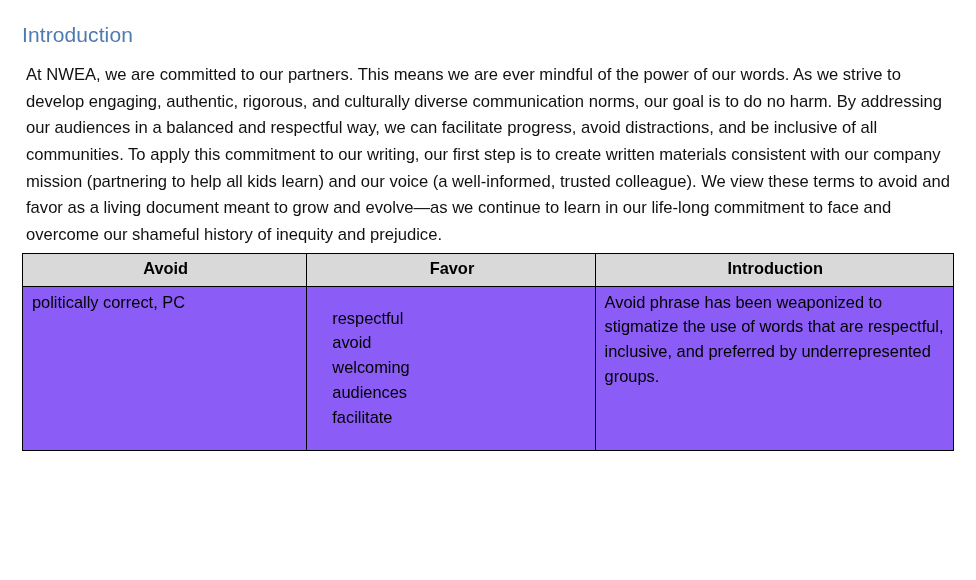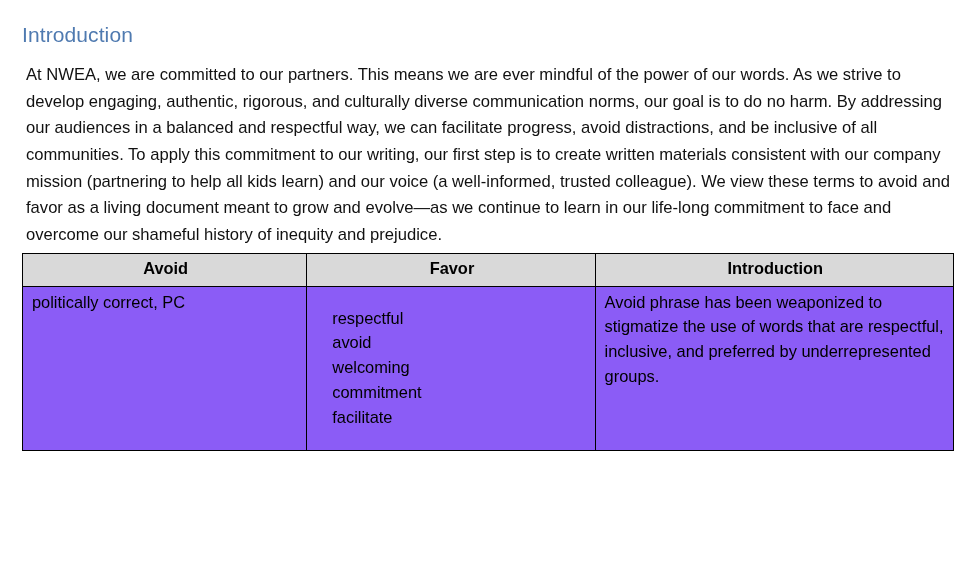--- a/index.html
+++ b/index.html
@@ -120,21 +120,21 @@
       </tr>
     </thead>
     <tbody>
       <tr>
         <td>politically correct, PC</td>
         <td>
           <ul class="term-list" id="favor-list">
               <li>respectful</li>
               <li>avoid</li>
               <li>welcoming</li>
-              <li>commitment</li>
+              <li>audiences</li>
               <li>facilitate</li>
             </ul>
         </td>
         <td>Avoid phrase has been weaponized to stigmatize the use of words that are respectful, inclusive, and preferred by underrepresented groups.</td>
       </tr>
     </tbody>
   </table>
 
 </div>
 

